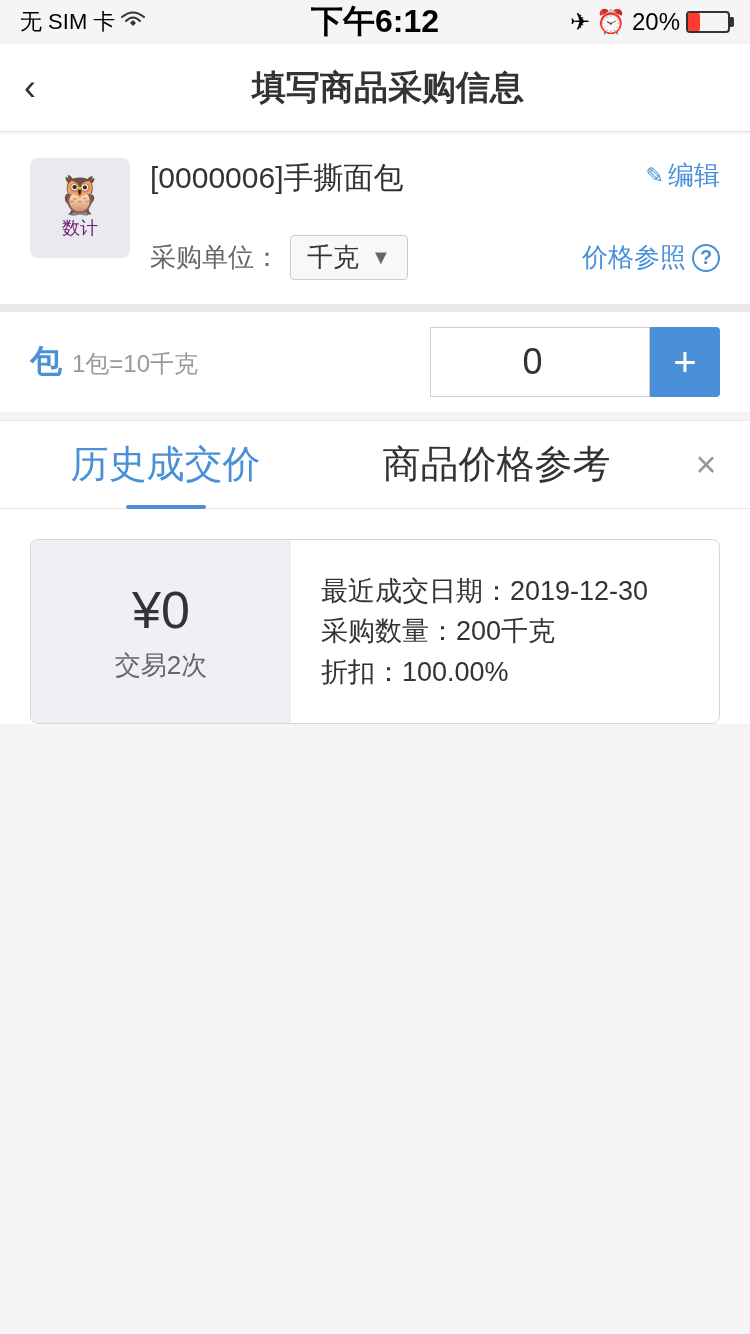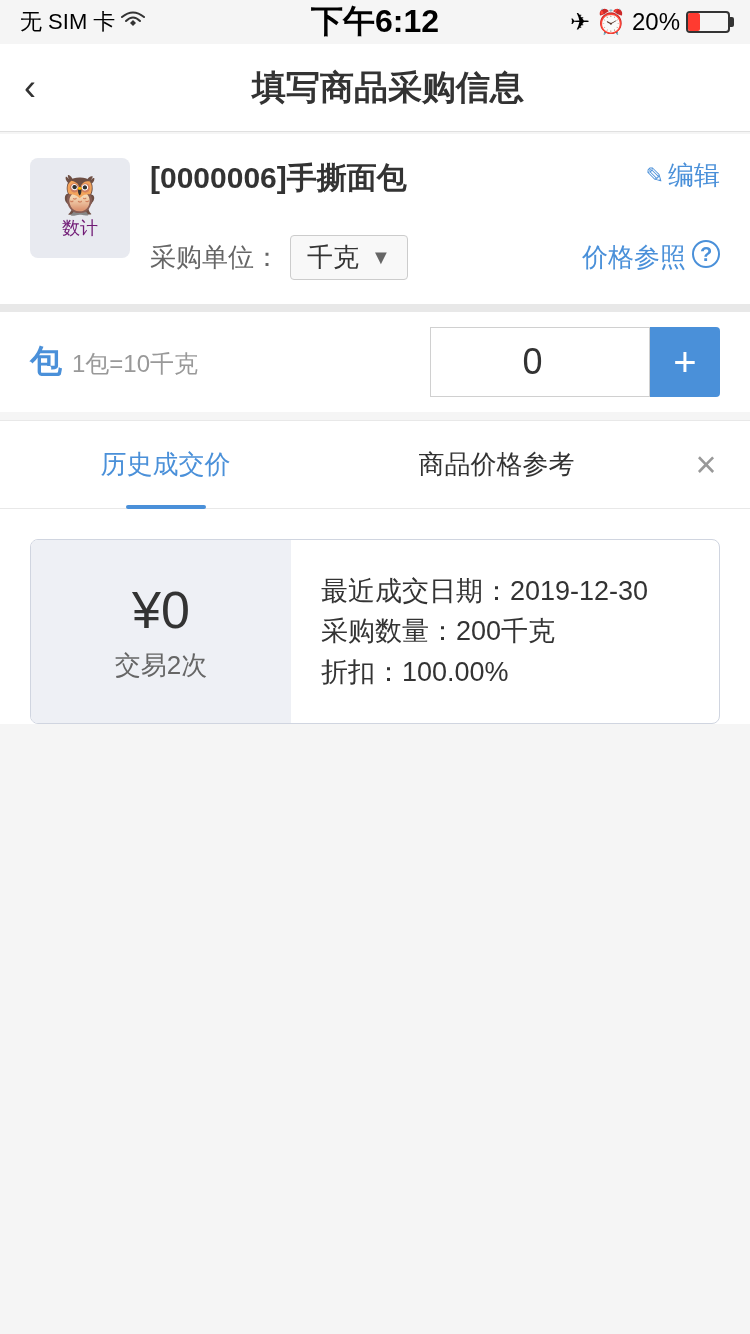--- a/index.html
+++ b/index.html
@@ -135,21 +135,21 @@
       flex: 1;
     }
     .product-header {
       display: flex;
       justify-content: space-between;
       align-items: flex-start;
     }
     .product-name {
       font-size: 30px;
       color: #333;
-      font-weight: 700;
+      font-weight: 400;
     }
     .edit-link {
       font-size: 26px;
       color: #4a90d9;
       display: flex;
       align-items: center;
       gap: 4px;
       white-space: nowrap;
     }
     .edit-icon-small {
@@ -178,20 +178,21 @@
       margin-left: 10px;
     }
     .unit-select-arrow {
       font-size: 20px;
       color: #666;
     }
     .price-ref {
       font-size: 26px;
       color: #4a90d9;
       display: flex;
+      align-items: center;
       gap: 6px;
     }
     .price-ref-icon {
       width: 28px;
       height: 28px;
       border-radius: 50%;
       border: 2px solid #4a90d9;
       display: flex;
       align-items: center;
       justify-content: center;
@@ -269,21 +270,21 @@
     .tab-header {
       display: flex;
       align-items: center;
       height: 88px;
       border-bottom: 1px solid #e8e8e8;
       position: relative;
     }
     .tab-item {
       flex: 1;
       text-align: center;
-      font-size: 26px;
+      font-size: 38px;
       color: #333;
       cursor: pointer;
       position: relative;
       height: 88px;
       display: flex;
       align-items: center;
       justify-content: center;
     }
     .tab-item.active {
       color: #4a90d9;

